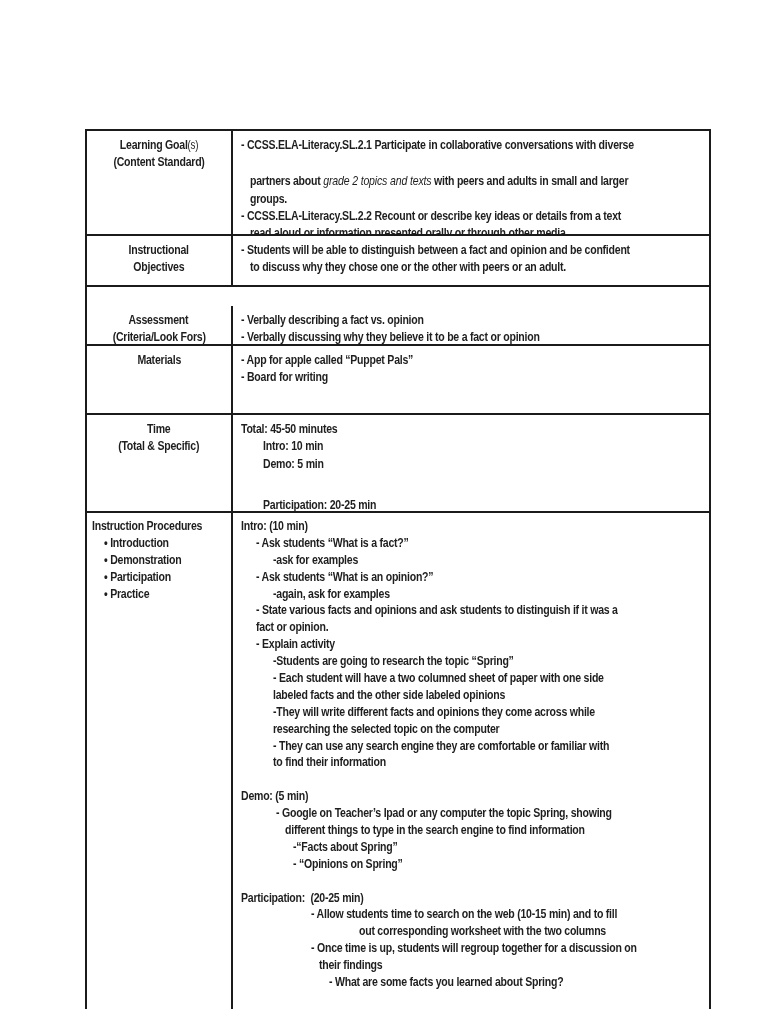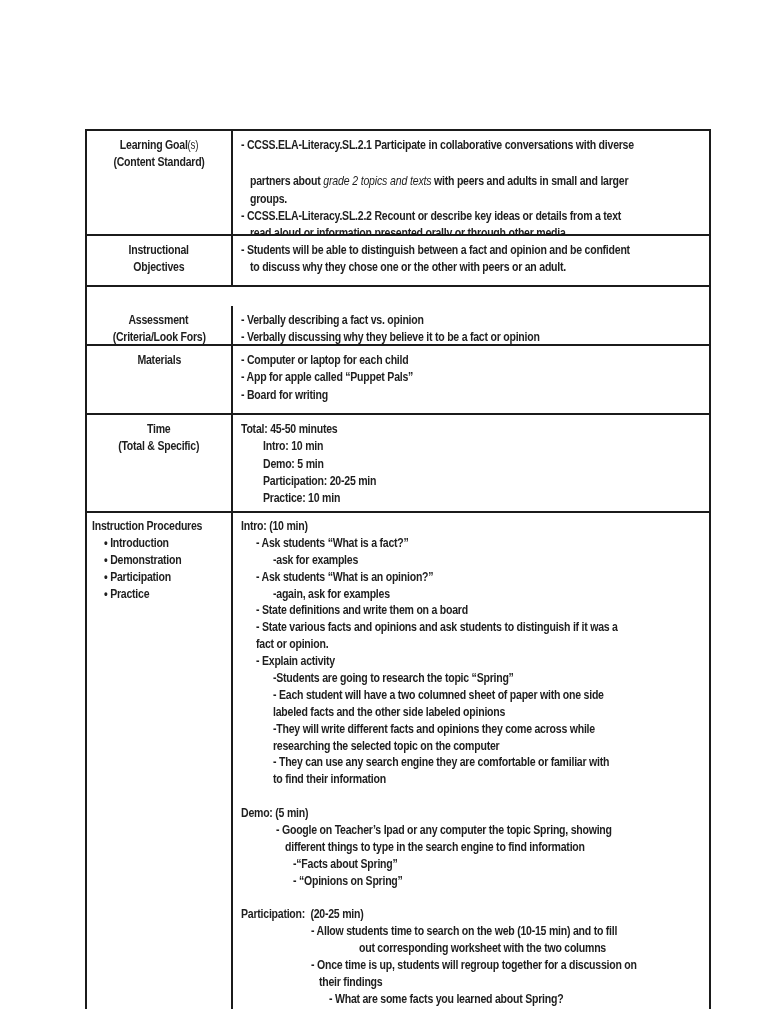--- a/index.html
+++ b/index.html
@@ -59,53 +59,51 @@
         <div class="cell con">
           <div class="ln"><span class="tx">- Verbally describing a fact vs. opinion</span></div>
           <div class="ln"><span class="tx">- Verbally discussing why they believe it to be a fact or opinion</span></div>
         </div>
       </div>
       <div class="row" style="height: 69px;">
         <div class="cell lab">
           <div class="ln"><span class="tx c">Materials</span></div>
         </div>
         <div class="cell con">
-          <div class="ln"><span class="tx">- Computer or laptop for each child</span></div>
           <div class="ln"><span class="tx">- App for apple called “Puppet Pals”</span></div>
           <div class="ln"><span class="tx">- Board for writing</span></div>
         </div>
       </div>
       <div class="row" style="height: 98px;">
         <div class="cell lab">
           <div class="ln"><span class="tx c">Time</span></div>
           <div class="ln"><span class="tx c">(Total &amp; Specific)</span></div>
         </div>
         <div class="cell con">
           <div class="ln"><span class="tx">Total: 45-50 minutes</span></div>
           <div class="ln" style="padding-left: 22px;"><span class="tx">Intro: 10 min</span></div>
           <div class="ln" style="padding-left: 22px;"><span class="tx">Demo: 5 min</span></div>
-          <div class="ln" style="padding-left: 22px;"><span class="tx">Participation: 20-25 min</span></div>
+          <div class="ln" style="padding-left: 22px; margin-top: 24px;"><span class="tx">Participation: 20-25 min</span></div>
           <div class="ln" style="padding-left: 22px;"><span class="tx">Practice: 10 min</span></div>
         </div>
       </div>
       <div class="row last tight" style="height: 496px;">
         <div class="cell lab leftal">
           <div class="ln"><span class="tx">Instruction Procedures</span></div>
           <div class="ln" style="padding-left: 12px;"><span class="tx">• Introduction</span></div>
           <div class="ln" style="padding-left: 12px;"><span class="tx">• Demonstration</span></div>
           <div class="ln" style="padding-left: 12px;"><span class="tx">• Participation</span></div>
           <div class="ln" style="padding-left: 12px;"><span class="tx">• Practice</span></div>
         </div>
         <div class="cell con">
           <div class="ln"><span class="tx">Intro: (10 min)</span></div>
           <div class="ln" style="padding-left: 15px;"><span class="tx">- Ask students “What is a fact?”</span></div>
           <div class="ln" style="padding-left: 32px;"><span class="tx">-ask for examples</span></div>
           <div class="ln" style="padding-left: 15px;"><span class="tx">- Ask students “What is an opinion?”</span></div>
           <div class="ln" style="padding-left: 32px;"><span class="tx">-again, ask for examples</span></div>
-          <div class="ln" style="padding-left: 15px;"><span class="tx">- State definitions and write them on a board</span></div>
           <div class="ln" style="padding-left: 15px;"><span class="tx">- State various facts and opinions and ask students to distinguish if it was a</span></div>
           <div class="ln" style="padding-left: 15px;"><span class="tx">fact or opinion.</span></div>
           <div class="ln" style="padding-left: 15px;"><span class="tx">- Explain activity</span></div>
           <div class="ln" style="padding-left: 32px;"><span class="tx">-Students are going to research the topic “Spring”</span></div>
           <div class="ln" style="padding-left: 32px;"><span class="tx">- Each student will have a two columned sheet of paper with one side</span></div>
           <div class="ln" style="padding-left: 32px;"><span class="tx">labeled facts and the other side labeled opinions</span></div>
           <div class="ln" style="padding-left: 32px;"><span class="tx">-They will write different facts and opinions they come across while</span></div>
           <div class="ln" style="padding-left: 32px;"><span class="tx">researching the selected topic on the computer</span></div>
           <div class="ln" style="padding-left: 32px;"><span class="tx">- They can use any search engine they are comfortable or familiar with</span></div>
           <div class="ln" style="padding-left: 32px;"><span class="tx">to find their information</span></div>

